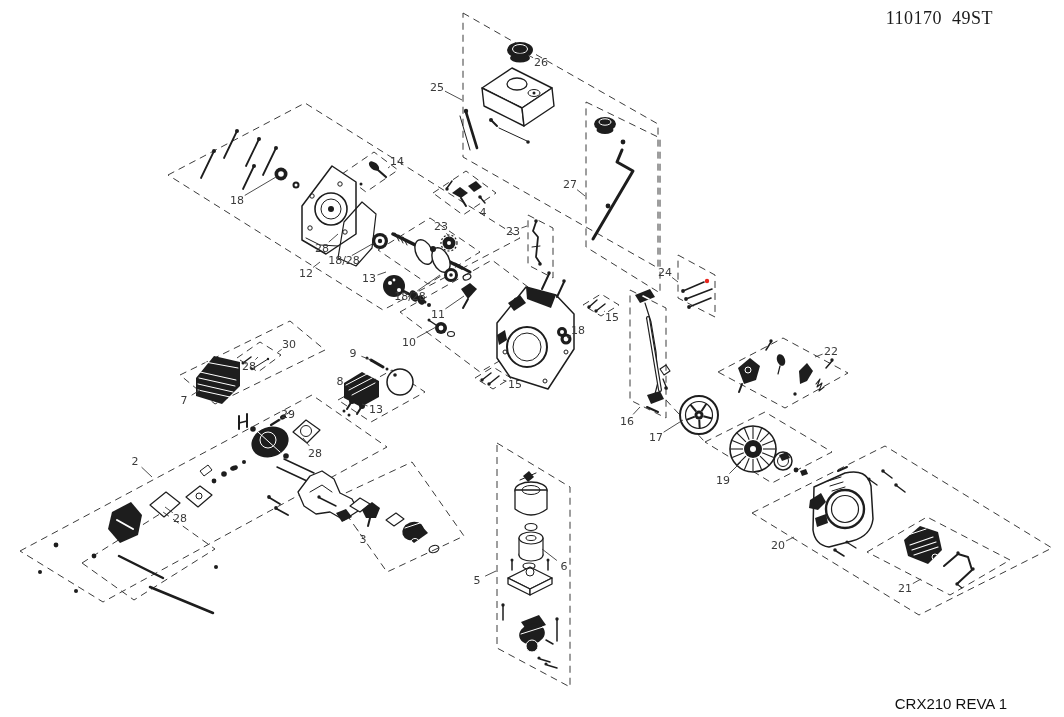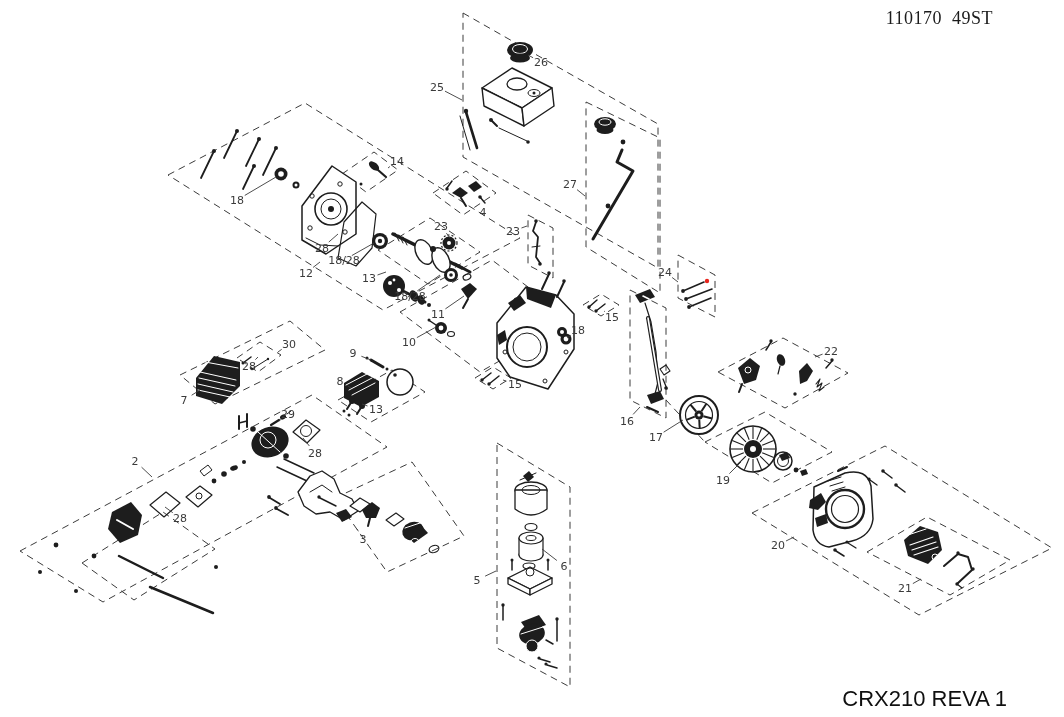--- a/index.html
+++ b/index.html
@@ -1,20 +1,20 @@
 <!DOCTYPE html>
 <html><head>
 <meta charset="utf-8">
 <style>
   html,body{margin:0;padding:0;background:#fff;}
   .page{position:relative;width:1064px;height:717px;background:#fff;overflow:hidden;
         font-family:"Liberation Sans","DejaVu Sans",sans-serif;padding-left:17px;}
   .title-top{position:absolute;top:8px;right:88px;font-family:"Liberation Serif","DejaVu Serif",serif;
              font-size:18px;letter-spacing:.5px;color:#1b1b1b;white-space:pre;}
-  .title-bottom{position:absolute;bottom:5px;right:74px;font-size:22px;color:#101010;margin-top:16px;}
+  .title-bottom{position:absolute;bottom:5px;right:74px;font-size:15px;color:#101010;margin-top:16px;}
   svg{position:absolute;left:0;top:0;}
 </style>
 </head>
 <body>
 
 <div class="page">
   <div class="title-top">110170  49ST</div>
   <svg id="diagram" width="1064" height="717" viewBox="0 0 1064 717">
       <polygon points="463,13 658,124 658,268 463,157" fill="none" stroke="#3c3c3c" stroke-width="1" stroke-dasharray="7 5"></polygon>
       <polygon points="586,102 660,138 660,293 586,247" fill="none" stroke="#3c3c3c" stroke-width="1" stroke-dasharray="7 5"></polygon>

